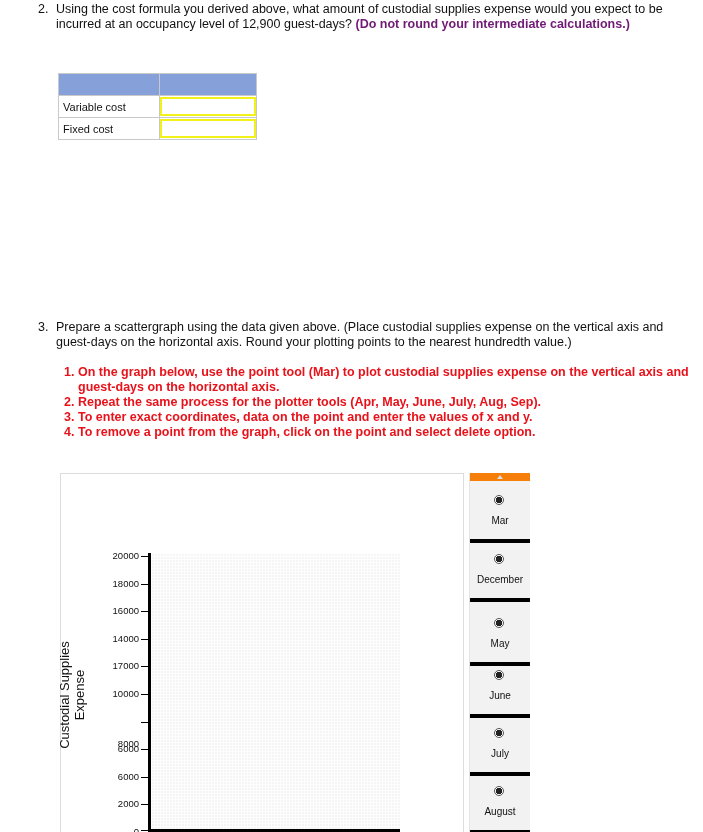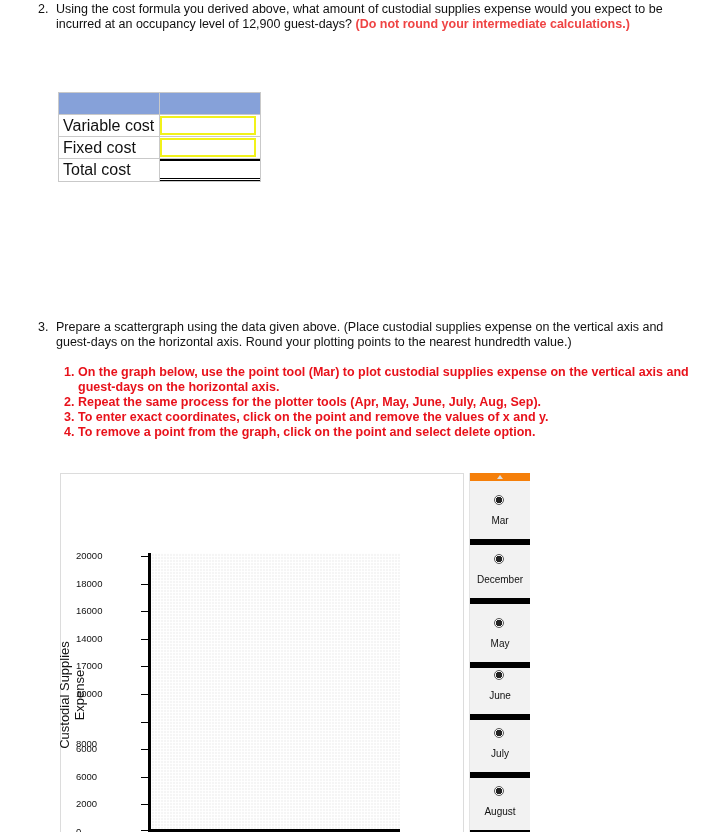--- a/index.html
+++ b/index.html
@@ -1,52 +1,52 @@
 <!DOCTYPE html>
 <html><head>
 <meta charset="utf-8">
 <style>
   html, body { margin:0; padding:0; background:#fff; }
   body { width:703px; height:832px; overflow:hidden; position:relative; font-family:"Liberation Sans", sans-serif; color:#111; }
   .q { position:absolute; left:38px; font-size:12.5px; line-height:15px; }
   .q .num { position:absolute; left:0; top:0; }
   .q .txt { margin-left:18px; }
-  .red { color:#ef4444; font-weight:bold; }
+  .red { color:#701a75; font-weight:bold; }
   #q2 { top:2px; width:640px; }
   #q3 { top:320px; width:640px; }
 
-  table.cost { position:absolute; left:58px; top:73px; border-collapse:collapse; font-size:16px;margin-top:19px; }
+  table.cost { position:absolute; left:58px; top:73px; border-collapse:collapse; font-size:11px; }
   table.cost td { border:1px solid #c9c9c9; height:21px; padding:0 4px; }
   table.cost tr.hdr td { background:#86a1d9; height:21px; border-color:#c9c9c9; }
   table.cost td.lbl { width:92px; }
   table.cost td.inp { width:96px; padding:0; }
   .yin { display:block; width:96px; height:19px; border:2px solid #f2f21a; box-sizing:border-box; background:#fff; }
   .tot { display:block; width:100px; height:22px; border-top:2px solid #000; border-bottom:3px double #000; box-sizing:border-box; background:#fff; }
 
   #instr { position:absolute; left:58px; top:365px; width:640px; font-size:12.5px; line-height:15px; color:#e8121b; font-weight:bold; }
   #instr ol { margin:0; padding-left:20px; }
 
   #graph-panel { position:absolute; left:60px; top:473px; width:402px; height:370px; border:1px solid #dcdcdc; background:#fff; }
   #plot { position:absolute; left:148px; top:553px; width:252px; height:280px;
     background-color:#f5f5f5;
     background-image:
       linear-gradient(to right, rgba(255,255,255,0.9) 1px, transparent 1px),
       linear-gradient(to bottom, rgba(255,255,255,0.9) 1px, transparent 1px);
     background-size:3px 3px; }
   #yaxis { position:absolute; left:148px; top:553px; width:3px; height:280px; background:#000; }
   #xaxis { position:absolute; left:148px; top:829px; width:252px; height:3px; background:#000; }
   .ytick { position:absolute; left:141px; width:7px; height:1px; background:#000; }
-  .ylab { position:absolute; left:76px; width:63px; font-size:9.5px; line-height:10px; }
+  .ylab { position:absolute; left:76px; width:63px; text-align:right; font-size:9.5px; line-height:10px; }
   .xtick { position:absolute; top:829px; width:1px; height:5px; background:#000; }
   #ytitle { position:absolute; left:-8px; top:680px; width:160px; text-align:center; transform:rotate(-90deg); transform-origin:center; font-size:13px; }
 
   #tools { position:absolute; left:469px; top:473px; width:60px; height:360px; background:#f2f2f2; border-left:1px solid #e4e4e4; }
   #tools-top { position:absolute; left:0; top:0; width:60px; height:8px; background:#f57f0a; }
   #tools-top .arrow { position:absolute; left:27px; top:2px; width:0; height:0; border-left:3px solid transparent; border-right:3px solid transparent; border-bottom:4px solid #ddd; }
-  .tool { position:absolute; left:0; width:60px; height:58px; border-bottom:6px solid #000000; text-align:center; }
+  .tool { position:absolute; left:0; width:60px; height:58px; border-bottom:4px solid #000000; text-align:center; }
   .tool .dot { position:absolute; left:24px; top:14px; width:10px; height:10px; border-radius:50%; border:1px solid #555; background:radial-gradient(circle, #222 0 3px, #fff 3.5px); box-sizing:border-box; }
   .tool .lab { position:absolute; left:0; top:34px; width:60px; font-size:10px; text-align:center; }
 </style>
 </head>
 <body>
 
 <div class="q" id="q2">
   <span class="num">2.</span>
   <div class="txt"><span>Using the cost formula you derived above, what amount of custodial supplies expense would you expect to be incurred at an occupancy level of 12,900 guest-days?</span> <span class="red">(Do not round your intermediate calculations.)</span></div>
 </div>
@@ -62,39 +62,33 @@
     <td class="inp">
           <span class="yin"></span>
         </td>
   </tr>
   <tr>
     <td class="lbl">Fixed cost</td>
     <td class="inp">
           <span class="yin"></span>
         </td>
   </tr>
-  <tr>
-    <td class="lbl">Total cost</td>
-    <td class="inp">
-          <span class="tot"></span>
-        </td>
-  </tr>
 </tbody>
   </table>
 
 <div class="q" id="q3">
   <span class="num">3.</span>
   <div class="txt">Prepare a scattergraph using the data given above. (Place custodial supplies expense on the vertical axis and guest-days on the horizontal axis. Round your plotting points to the nearest hundredth value.)</div>
 </div>
 
 <div id="instr">
   <ol>
     <li>On the graph below, use the point tool (Mar) to plot custodial supplies expense on the vertical axis and guest-days on the horizontal axis.</li>
     <li>Repeat the same process for the plotter tools (Apr, May, June, July, Aug, Sep).</li>
-    <li>To enter exact coordinates, click on the point and remove the values of x and y.</li>
+    <li>To enter exact coordinates, data on the point and enter the values of x and y.</li>
     <li>To remove a point from the graph, click on the point and select delete option.</li>
   </ol>
 </div>
 
 <div id="graph-panel"></div>
 <div id="plot"></div>
 <div id="yaxis"></div>
 <div id="xaxis"></div>
 <div id="ytitle">Custodial Supplies Expense</div>
 

